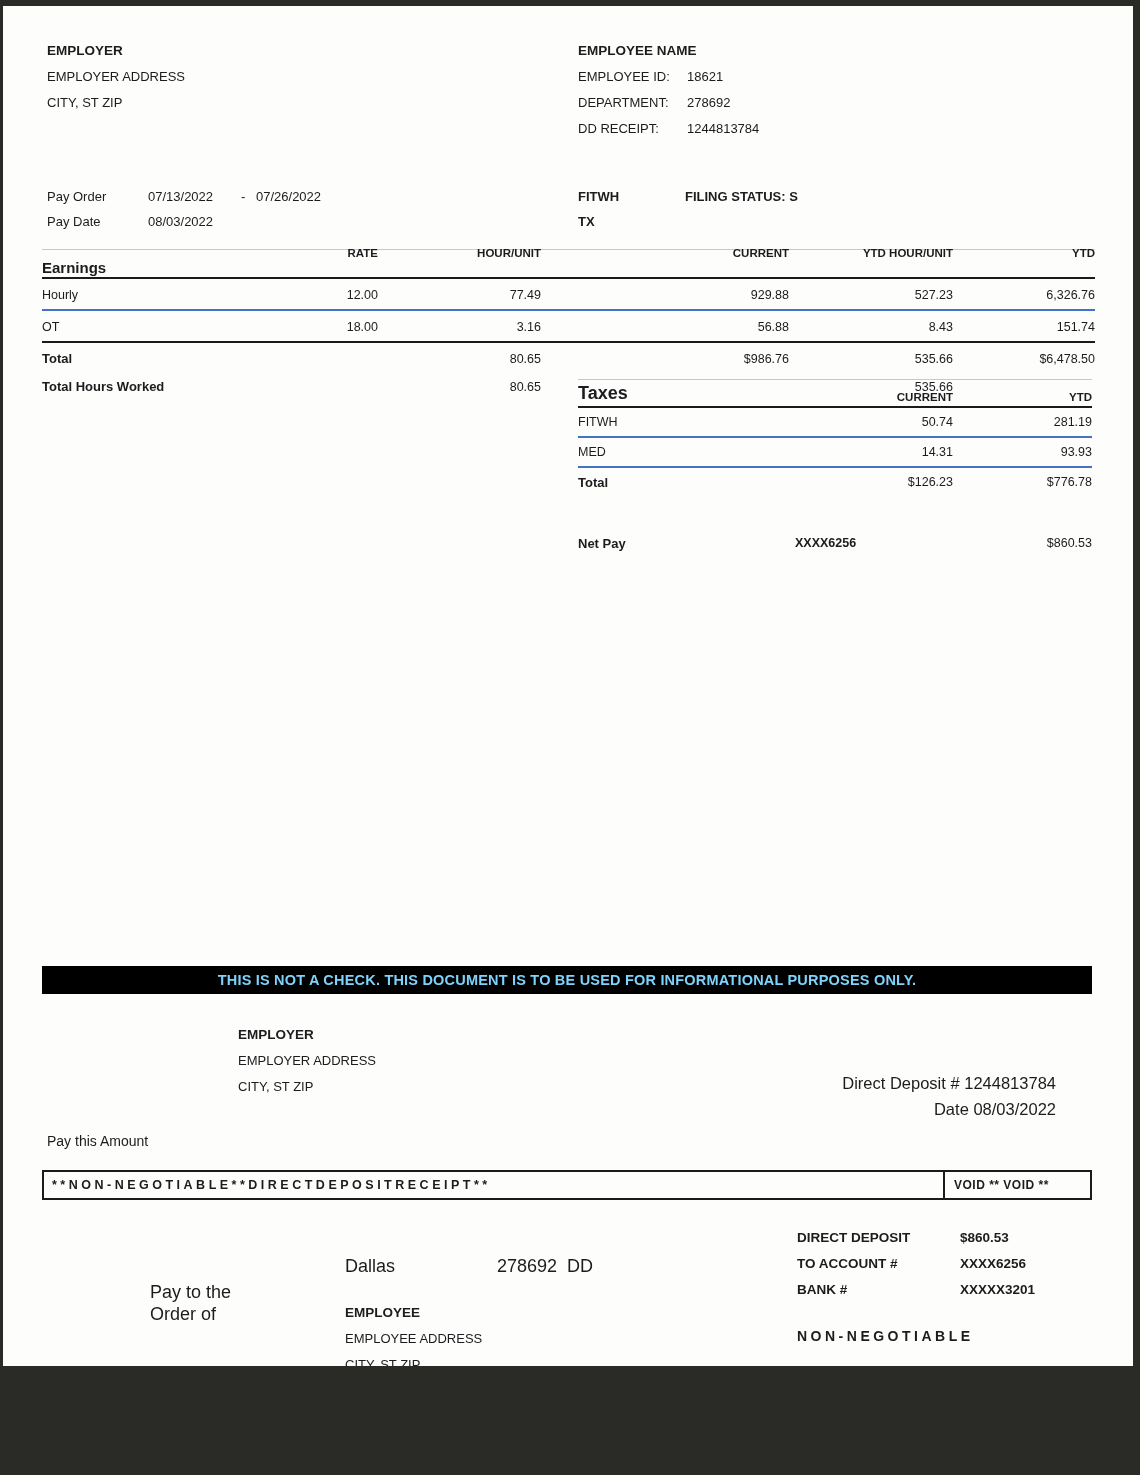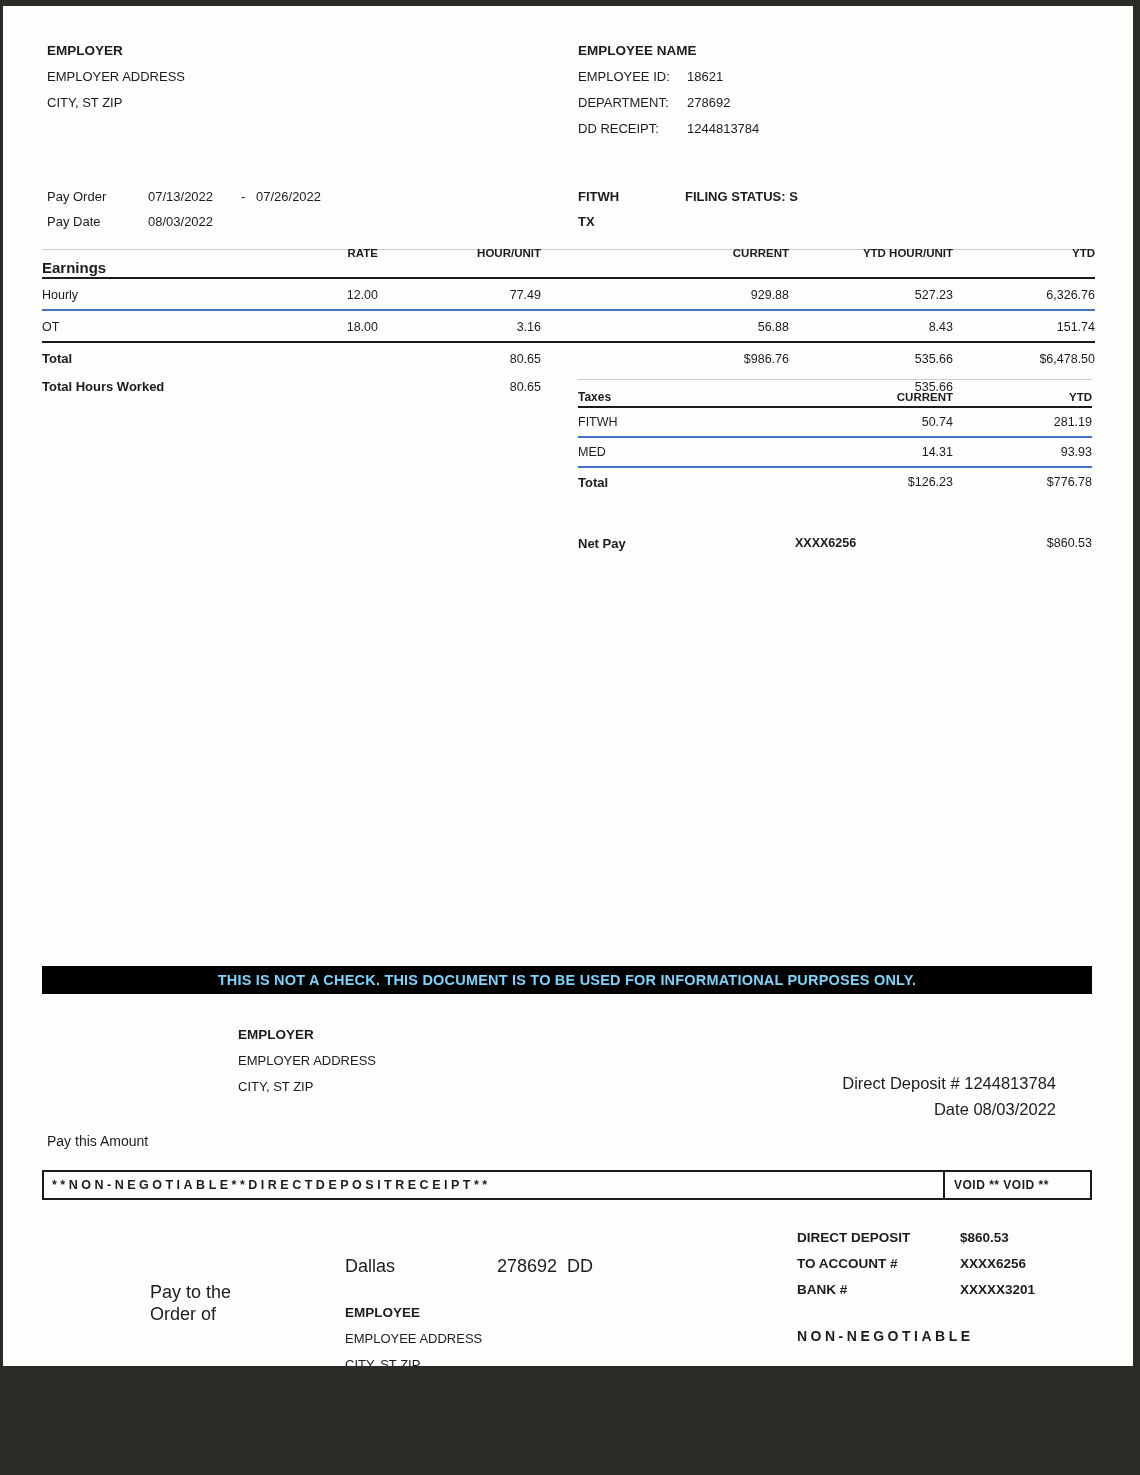--- a/index.html
+++ b/index.html
@@ -41,21 +41,21 @@
   .line-blue{border-bottom:2px solid #4472c4;}
   .line-dark{border-bottom:2.5px solid #1b1b1b;}
   .cell{overflow:hidden;}
   .num{text-align:right;}
 
   
   .xtable{left:578px;top:379px;width:514px;border-top:1px solid #c9c9c6;}
   .xgrid{display:grid;grid-template-columns:130px 245px 139px;align-items:center;}
   .xhead{height:26px;border-bottom:2.5px solid #1b1b1b;align-items:end;}
   .xhead .cell{font-weight:bold;font-size:11.5px;padding-bottom:3px;}
-  .xhead .first{font-size:12px;padding-bottom:2px;}
+  .xhead .first{font-size:18px;padding-bottom:2px;}
   .xrow{height:28px;font-size:12.5px;}
 
   
   .banner{left:42px;top:966px;width:1050px;height:28px;background:#000;color:#7dd3fc;
     display:flex;align-items:center;justify-content:center;font-weight:bold;font-size:14.5px;letter-spacing:0.2px;}
 
   
   .negbar{left:42px;top:1170px;width:1050px;height:30px;border:2px solid #1b1b1b;box-sizing:border-box;display:flex;}
   .negbar-main{flex:1;display:flex;align-items:center;padding-left:8px;font-weight:bold;font-size:12.5px;letter-spacing:3.5px;}
   .negbar-void{width:136px;border-left:2px solid #1b1b1b;display:flex;align-items:center;padding-left:9px;font-weight:bold;font-size:12px;letter-spacing:0.5px;}

